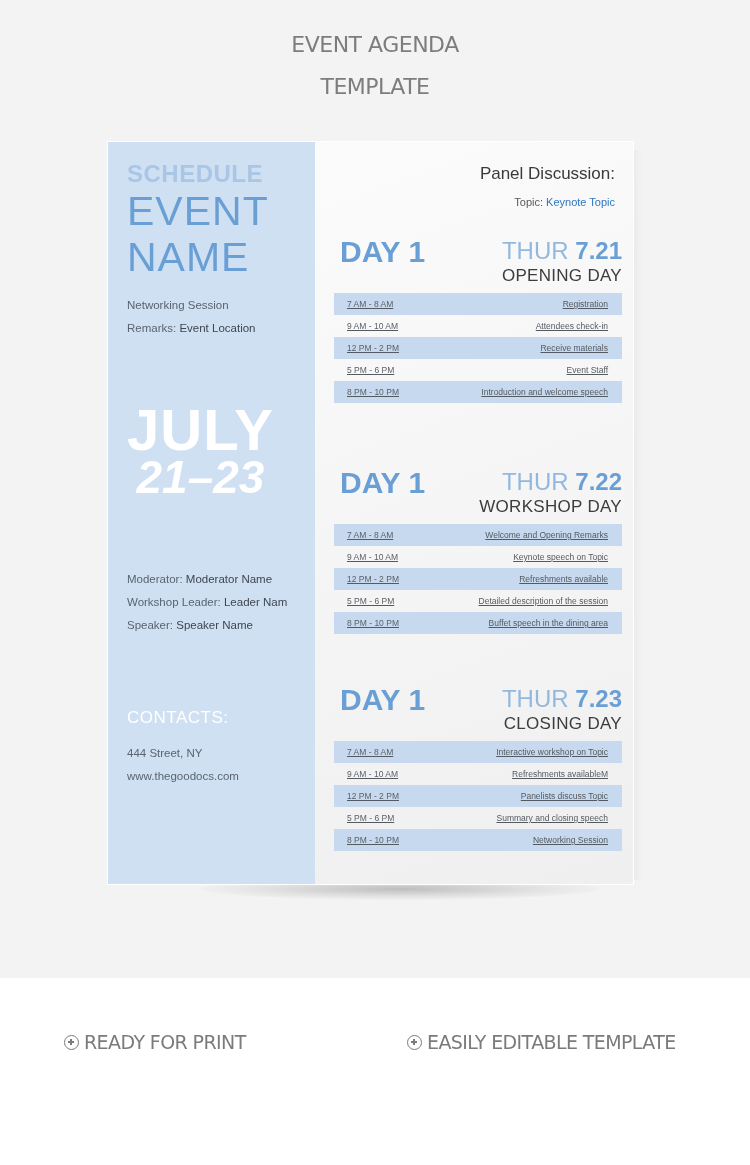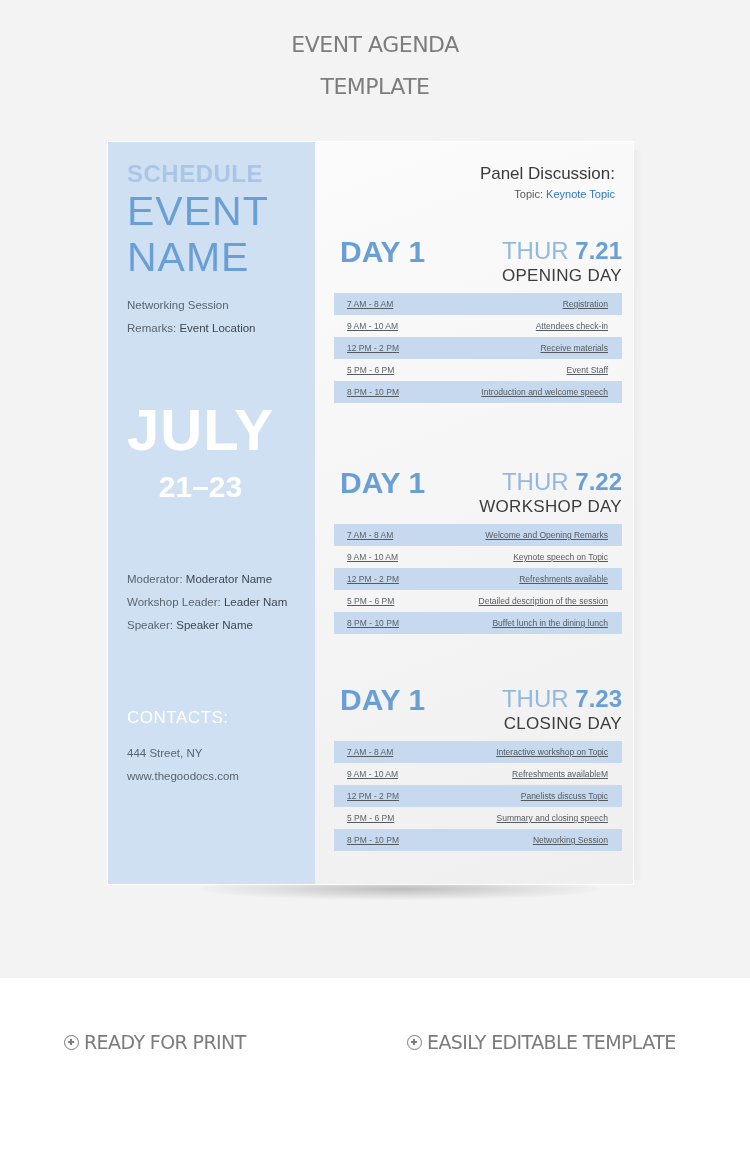--- a/index.html
+++ b/index.html
@@ -19,27 +19,27 @@
   .doc-shadow-right { position: absolute; left: 628px; top: 150px; width: 14px; height: 730px;
     background: linear-gradient(to right, rgba(0,0,0,0.06), rgba(0,0,0,0)); }
 
   .side { position: absolute; left: 0; top: 0; width: 231px; height: 742px; background: #cfe0f2; }
   .schedule { position: absolute; left: 19px; top: 18px; font-size: 24px; font-weight: bold; color: #a9c6e6; letter-spacing: 0.5px; }
   .event-name { position: absolute; left: 19px; top: 46px; font-size: 41px; font-weight: normal; color: #6a9fd6; line-height: 46px; letter-spacing: 1px; }
   .side-text { position: absolute; left: 19px; font-size: 11.5px; color: #5a6470; }
   .side-text .val { color: #3f4650; }
   .date-big { position: absolute; left: 0; width: 185px; text-align: center; color: #ffffff; font-weight: bold; }
   .date-month { top: 254px; font-size: 58px; letter-spacing: 1px; }
-  .date-range { top: 328px; font-size: 30px; }
+  .date-range { top: 308px; font-size: 46px; font-style: italic; }
   .contacts { position: absolute; left: 19px; top: 566px; font-size: 17px; color: #ffffff; letter-spacing: 0.5px; }
 
   .main { position: absolute; left: 207px; top: 0; width: 318px; height: 742px;
     background: linear-gradient(160deg, #fbfbfb 0%, #f4f4f4 60%, #efefef 100%); }
   .panel-title { position: absolute; right: 18px; top: 22px; font-size: 17px; color: #3a3a3a; }
-  .topic { position: absolute; right: 18px; top: 46px; font-size: 11px; color: #5a5a5a; }
+  .topic { position: absolute; right: 18px; top: 54px; font-size: 11px; color: #5a5a5a; }
   .topic .link { color: #2f76c0; }
 
   .day-block { position: absolute; left: 19px; width: 288px; }
   .day-label { position: absolute; left: 6px; top: 0; font-size: 30px; font-weight: bold; color: #6a9fd6; }
   .day-date { position: absolute; right: 0; top: 2px; font-size: 24px; color: #93b8e0; }
   .day-date b { color: #6a9fd6; }
   .day-sub { position: absolute; right: 0; top: 31px; font-size: 17px; color: #3c3c3c; letter-spacing: 0.3px; }
   .rows { position: absolute; left: 0; top: 58px; width: 288px; }
   .row { height: 22px; display: flex; justify-content: space-between; align-items: center;
     padding: 0 14px 0 13px; font-size: 8.5px; color: #555a60; text-decoration: underline; }
@@ -150,21 +150,21 @@
         <div class="row shade">
             <span class="time">12 PM - 2 PM</span>
             <span>Refreshments available</span>
           </div>
         <div class="row">
             <span class="time">5 PM - 6 PM</span>
             <span>Detailed description of the session</span>
           </div>
         <div class="row shade">
             <span class="time">8 PM - 10 PM</span>
-            <span>Buffet lunch in the dining lunch</span>
+            <span>Buffet speech in the dining area</span>
           </div>
       </div>
     </div>
 
     <div class="day-block" style="top:541px;">
       <div class="day-label">DAY 1</div>
       <div class="day-date"><span>THUR</span> <b>7.23</b></div>
       <div class="day-sub">CLOSING DAY</div>
       <div class="rows">
         <div class="row shade">

